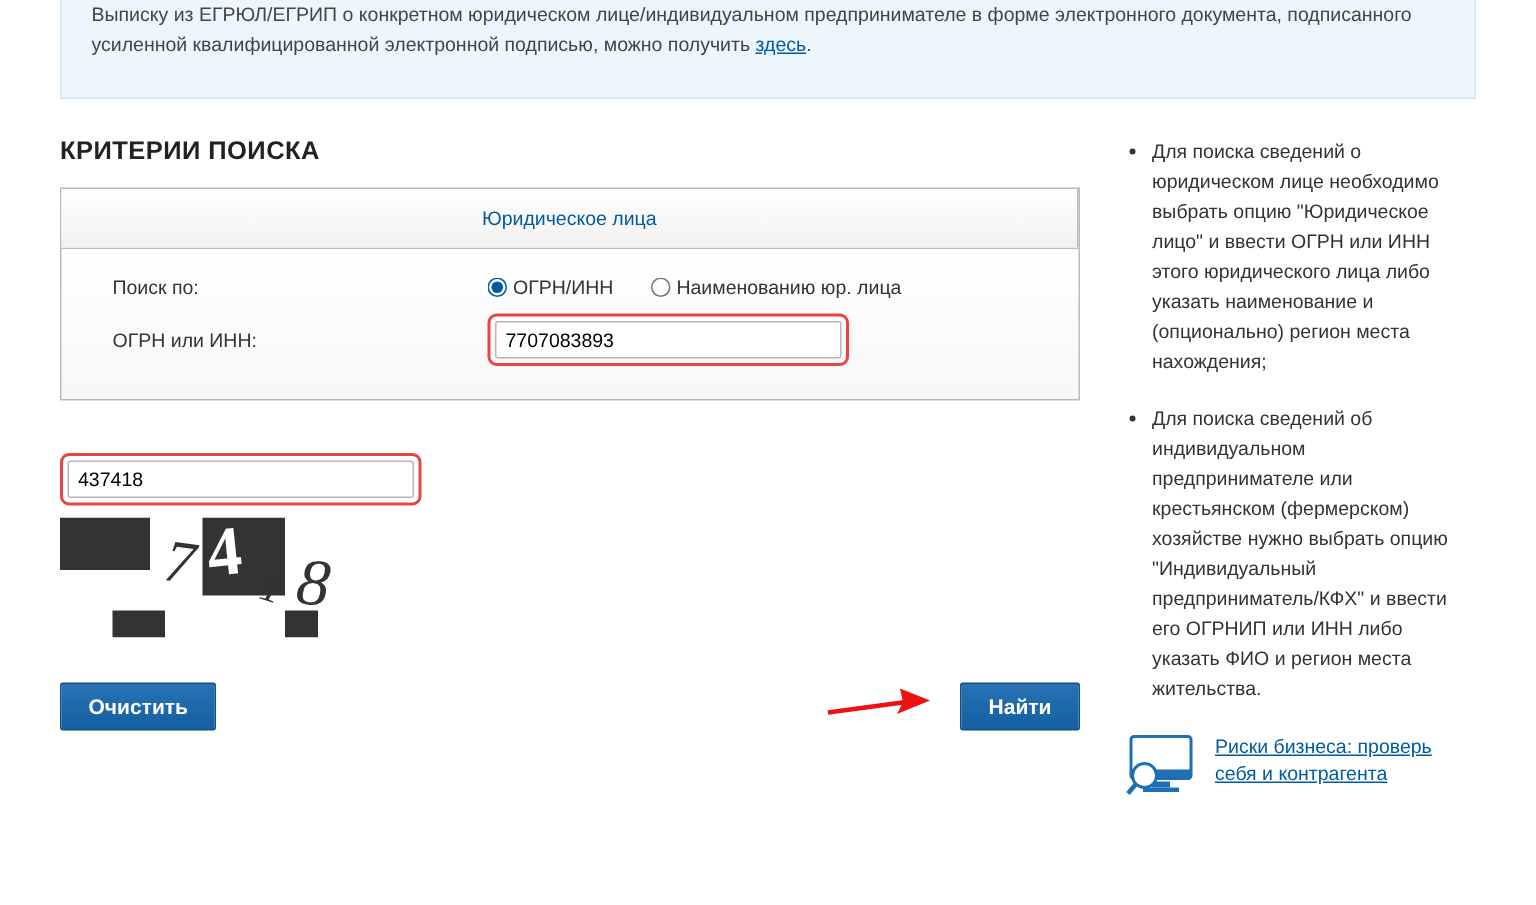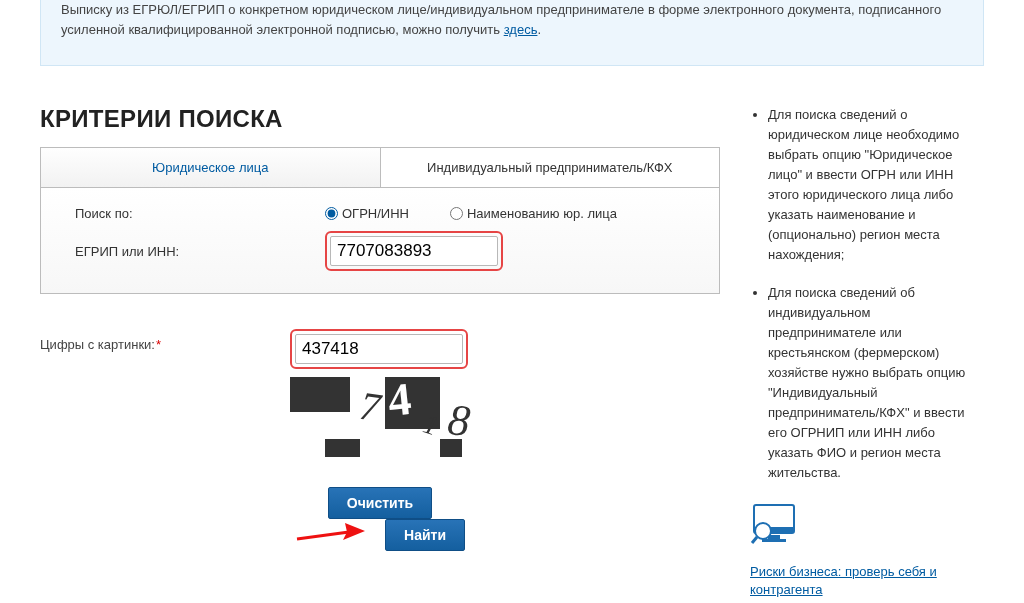--- a/index.html
+++ b/index.html
@@ -8,42 +8,42 @@
     font-family:Arial,Helvetica,sans-serif;
     font-size:13px;
     color:#444;
     background:#fff;
     width:1024px;
   }
   a{color:#005ba1;text-decoration:underline;cursor:pointer;}
 
   
   .notice-box{
-    margin:0 40px 39px 40px;
+    margin:0 40px 25px 40px;
     padding:0 20px 25px 20px;
     background:#edf6fd;
     border:1px solid #d0e6f5;
     border-top:none;
     line-height:20px;
   }
 
   
   .page{
     margin:0 40px;
     display:flex;
     gap:30px;
   }
   .left{flex:0 0 680px;}
   .right{flex:1;}
 
   h2{
     font-family:"Arial Narrow",Arial,Helvetica,sans-serif;
     font-stretch:condensed;
     font-weight:700;
-    font-size:24px;
+    font-size:17px;
     letter-spacing:0.3px;
     margin:0 0 14px 0;
     color:#222;
   }
 
   
   .tab-row{
     display:flex;
     border:1px solid #bcbcbc;
     border-bottom:none;
@@ -72,31 +72,31 @@
     padding:18px 18px 22px 18px;
     background:linear-gradient(#ffffff,#f7f7f7);
     font-size:13px;
     color:#333;
   }
   .crit-row{display:flex;align-items:center;margin-bottom:10px;}
   .crit-row:last-child{margin-bottom:0;}
   .crit-label{flex:0 0 250px;margin-left:16px;}
   .crit-ctrl{flex:1;}
 
-  .radio-set{display:flex;gap:41px;}
+  .radio-set{display:flex;gap:25px;}
   .radio-item{display:flex;align-items:center;gap:4px;}
   input[type=radio]{accent-color:#005ba1;margin:0;}
 
   .text-input{
-    width:168px;
+    width:231px;
     box-sizing:border-box;
     border:1px solid #b8b8b8;
     border-radius:2px;
     padding:4px 6px;
-    font-size:17px;
+    font-size:13px;
   }
   .hlbox{
     display:inline-block;
     padding:3px;
     border:2px solid #e64545;
     border-radius:6px;
   }
 
   
   .captcha-section{margin-top:35px;}
@@ -112,21 +112,20 @@
     overflow:hidden;
   }
   .captcha-img .blk{position:absolute;background:#333;}
   .captcha-img span{position:absolute;color:#333;}
   .refresh-link{display:inline-block;margin-top:4px;font-size:13px;}
 
   
   .btn-row{
     display:flex;align-items:center;justify-content:space-between;
     margin-top:30px;
-    flex-direction:column;
   }
   .btn{
     background:linear-gradient(#2873b7,#145f9f);
     border:1px solid #0f4e86;
     color:#fff;
     font-weight:700;
     font-size:14px;
     padding:7px 18px;
     border-radius:2px;
     cursor:pointer;
@@ -134,73 +133,69 @@
   .find-area{display:flex;align-items:center;gap:20px;}
 
   
   .arrow-svg{width:70px;height:24px;}
 
   
   .right ul{margin:0 16px 20px 18px;padding:0;}
   .right li{margin-bottom:18px;line-height:20px;color:#333;}
 
   
-  .video-block{display:flex;gap:12px;align-items:flex-start;margin-top:10px;flex-direction:column;}
+  .video-block{display:flex;gap:12px;align-items:flex-start;margin-top:10px;}
   .vid-icon{flex:0 0 48px;height:46px;position:relative;}
   .vid-link{font-size:13px;line-height:18px;}
 </style>
 </head>
 <body>
 
 <div class="notice-box">
   <span>Выписку из ЕГРЮЛ/ЕГРИП о конкретном юридическом лице/индивидуальном предпринимателе в форме электронного документа, подписанного усиленной квалифицированной электронной подписью, можно получить </span><a>здесь</a><span>.</span>
 </div>
 
 <div class="page">
 
   <div class="left">
     <h2>КРИТЕРИИ ПОИСКА</h2>
 
     <div class="tab-row">
       <div class="tab active">Юридическое лица</div>
-      <div class="tab inactive">Индивидуальный предприниматель/КФХ</div>
     </div>
 
     <div class="criteria-body">
       <div class="crit-row">
         <div class="crit-label">Поиск по:</div>
         <div class="crit-ctrl">
           <div class="radio-set">
             <label class="radio-item">
               <input type="radio" name="sby" checked="" style="">
               <span>ОГРН/ИНН</span>
             </label>
             <label class="radio-item">
               <input type="radio" name="sby" style="">
               <span>Наименованию юр. лица</span>
             </label>
           </div>
         </div>
       </div>
       <div class="crit-row">
-        <div class="crit-label">ЕГРИП или ИНН:</div>
+        <div class="crit-label">ОГРН или ИНН:</div>
         <div class="crit-ctrl">
           <span class="hlbox">
             <input class="text-input" type="text" value="7707083893" style="">
           </span>
         </div>
       </div>
     </div>
 
     <div class="captcha-section">
 
       <div class="captcha-row">
-        <div class="cap-label">
-          <span>Цифры с картинки:</span><span class="req">*</span>
-        </div>
         <div class="cap-col">
           <span class="hlbox">
             <input class="text-input" type="text" value="437418" style="">
           </span>
           <div class="captcha-img">
             <div class="blk" style="left:0;top:0;width:60px;height:35px;"></div>
             <div class="blk" style="left:95px;top:0;width:55px;height:52px;"></div>
             <div class="blk" style="left:35px;top:62px;width:35px;height:18px;"></div>
             <div class="blk" style="left:150px;top:62px;width:22px;height:18px;"></div>
             <span style="left:22px;top:30px;font-size:32px;transform:rotate(-14deg);color:#fff;font-style:italic;">4</span>

